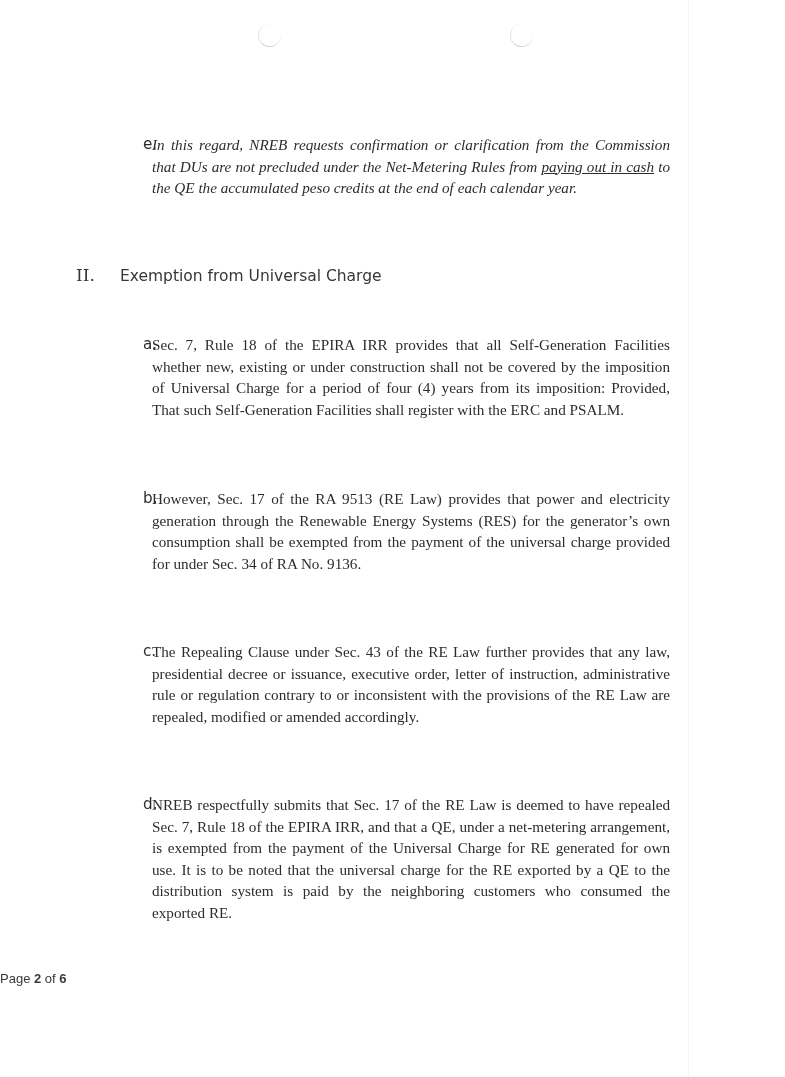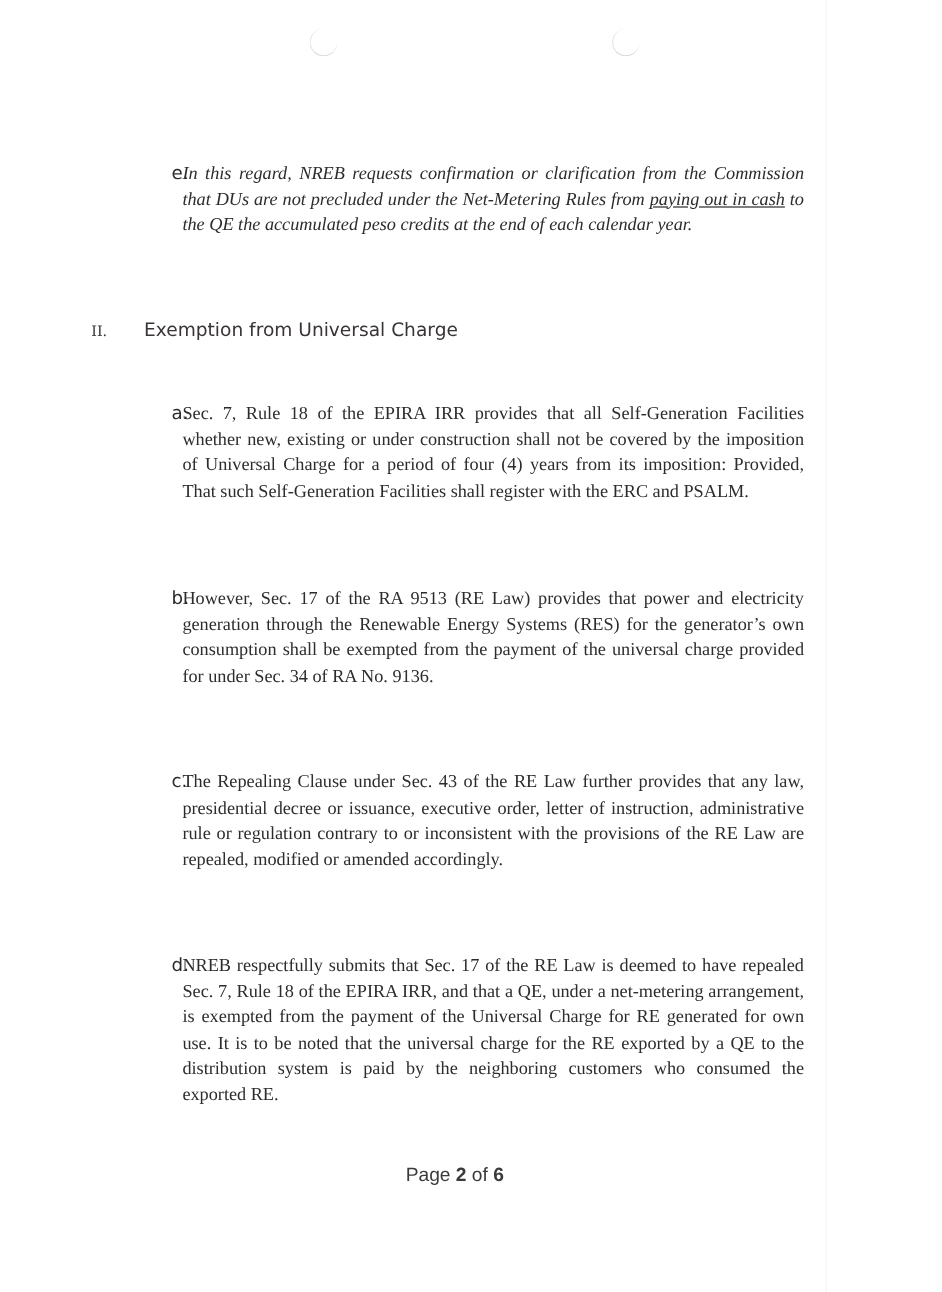--- a/index.html
+++ b/index.html
@@ -59,33 +59,33 @@
       left: 76px;
       top: 264px;
       font-size: 15.5px;
       line-height: 22px;
       color: #3a3535;
     }
     .section-num {
       display: inline-block;
       width: 44px;
       font-family: "DejaVu Serif", serif;
-      font-size: 12px;
+      font-size: 17px;
     }
     .section-title {
       font-weight: normal;
     }
     .footer {
       position: absolute;
       left: 0;
       width: 758px;
       top: 971px;
-      text-align: center;
+      text-align: left;
       font-family: "Liberation Sans", sans-serif;
-      font-size: 16px;
+      font-size: 13px;
       color: #3a3a3a;
     }
     .footer b { font-weight: bold; }
   </style>
 </head>
 <body>
 
 <div class="punch-hole punch-left"></div>
 <div class="punch-hole punch-right"></div>
 <div class="right-edge"></div>

